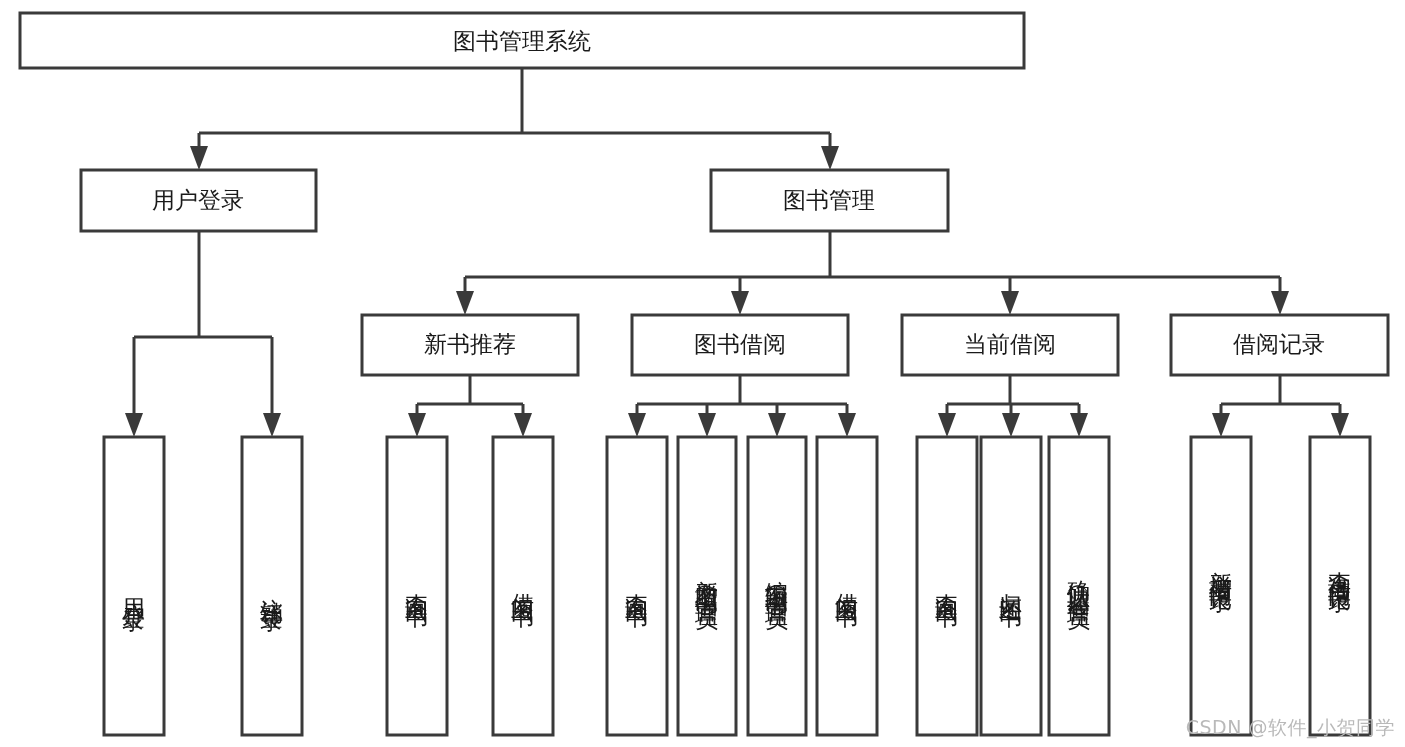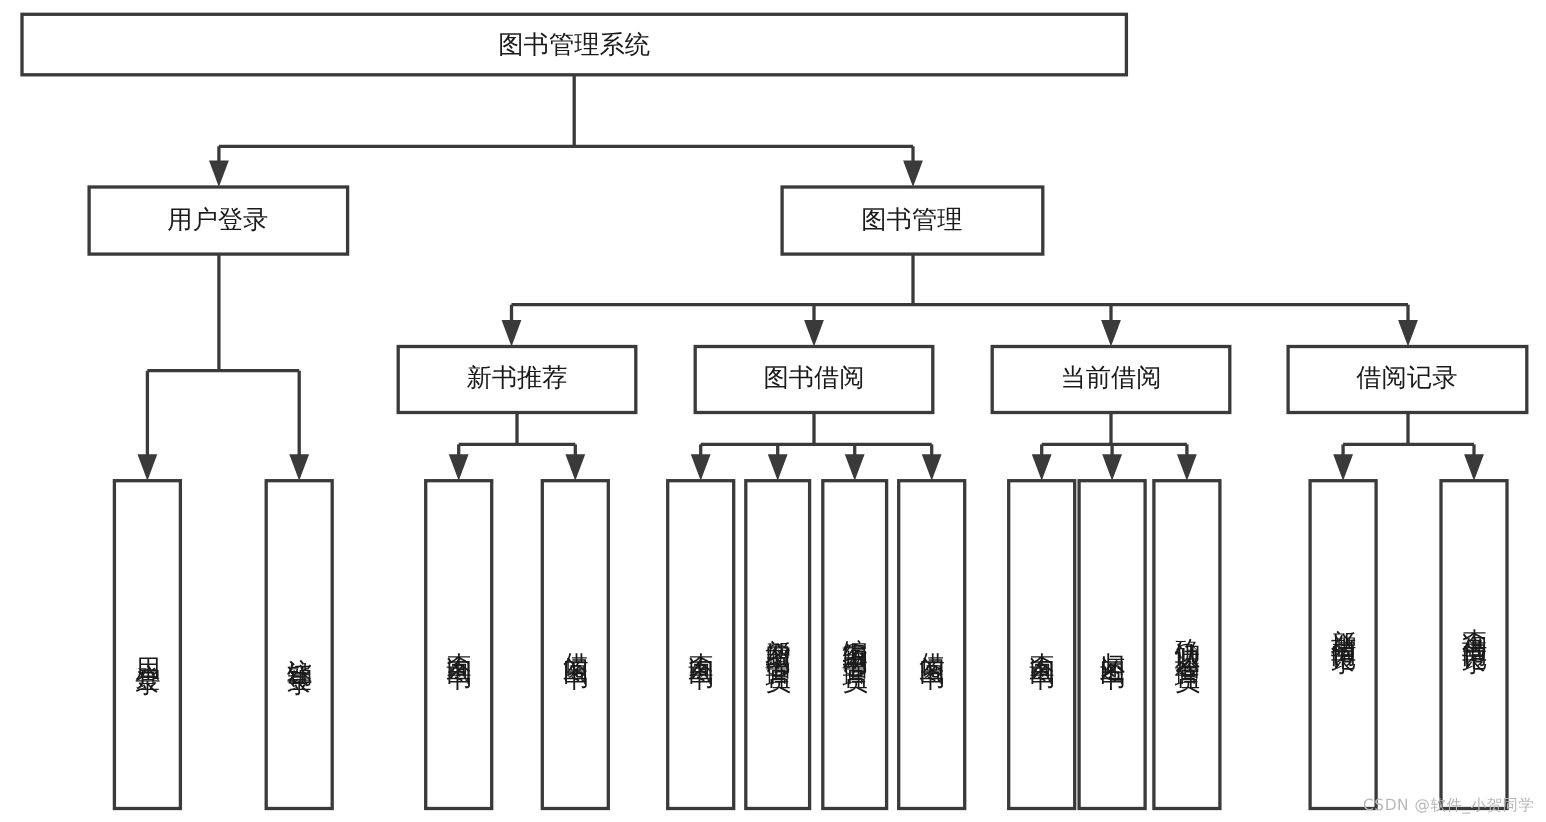--- a/index.html
+++ b/index.html
@@ -61,21 +61,21 @@
     writing-mode: vertical-rl;
     text-orientation: upright;
     text-anchor: middle;
     letter-spacing: 4px;
   }
   .watermark {
     position: absolute;
     right: 10px;
     bottom: 6px;
     font-family: "DejaVu Sans", "Liberation Sans", sans-serif;
-    font-size: 14px;
+    font-size: 19px;
     color: #b9b9b9;
     white-space: nowrap;
     letter-spacing: 0.5px;
     pointer-events: none;
   }
 </style>
 </head>
 <body>
 
 <div id="diagram-root">

